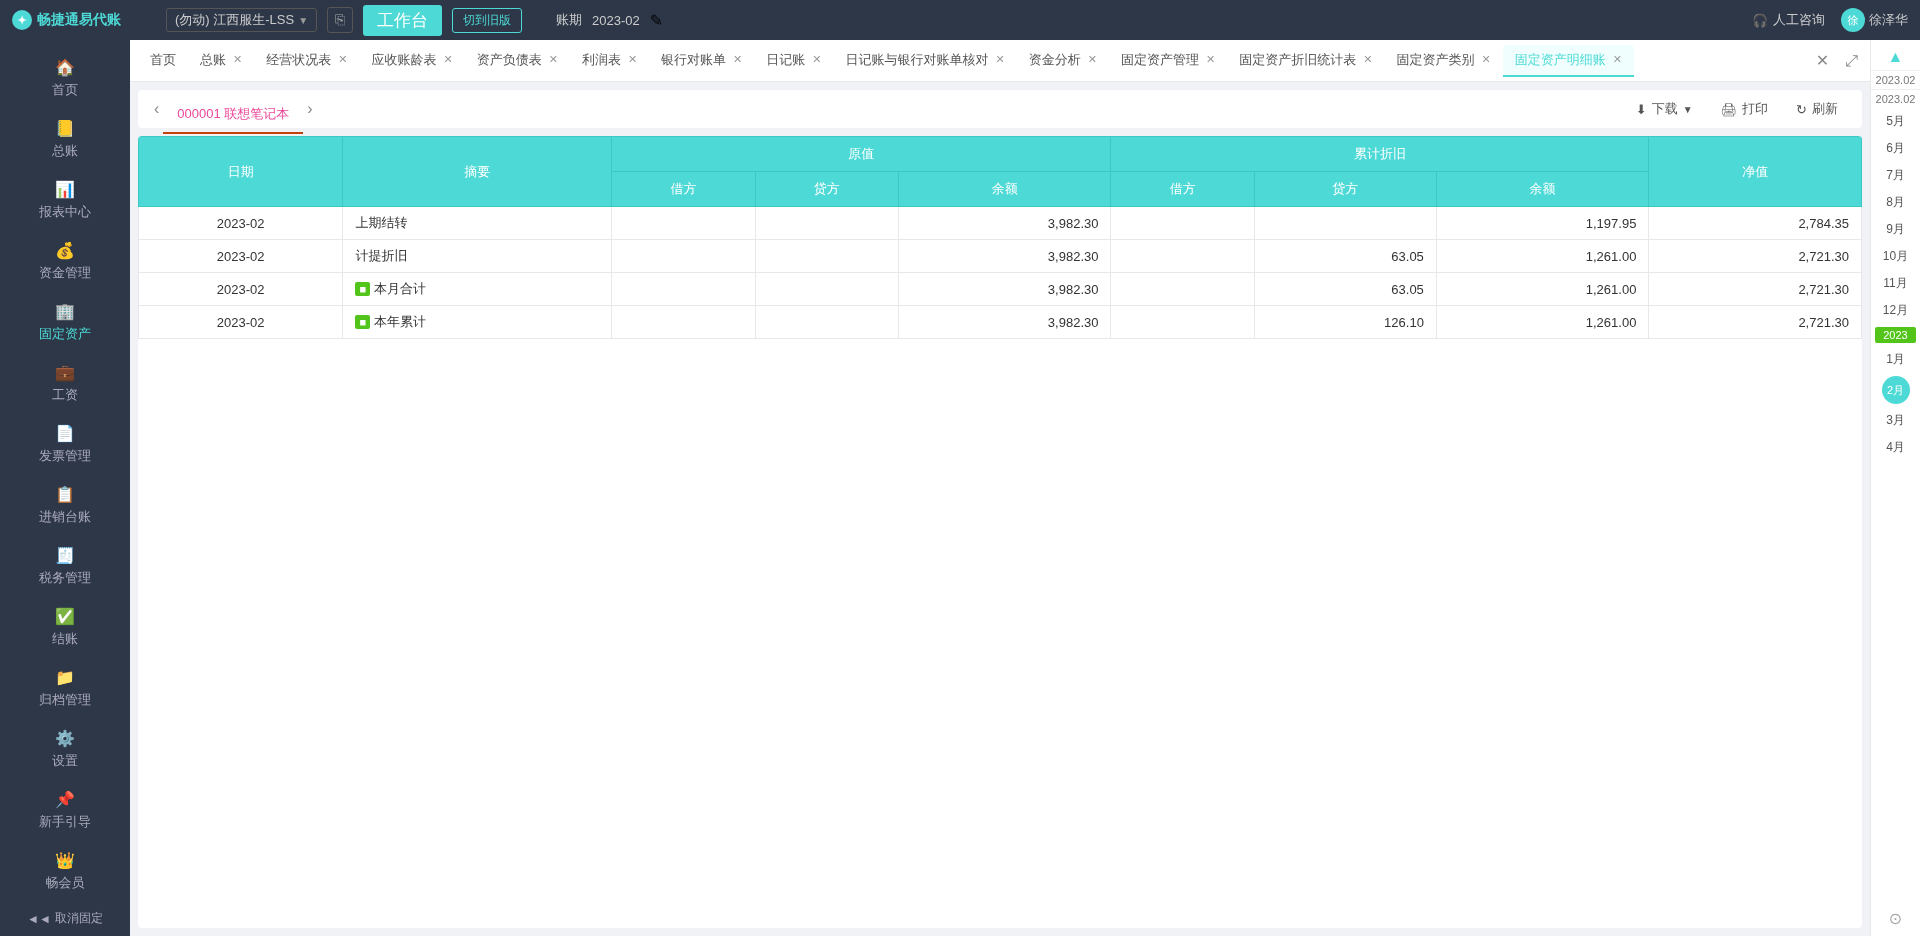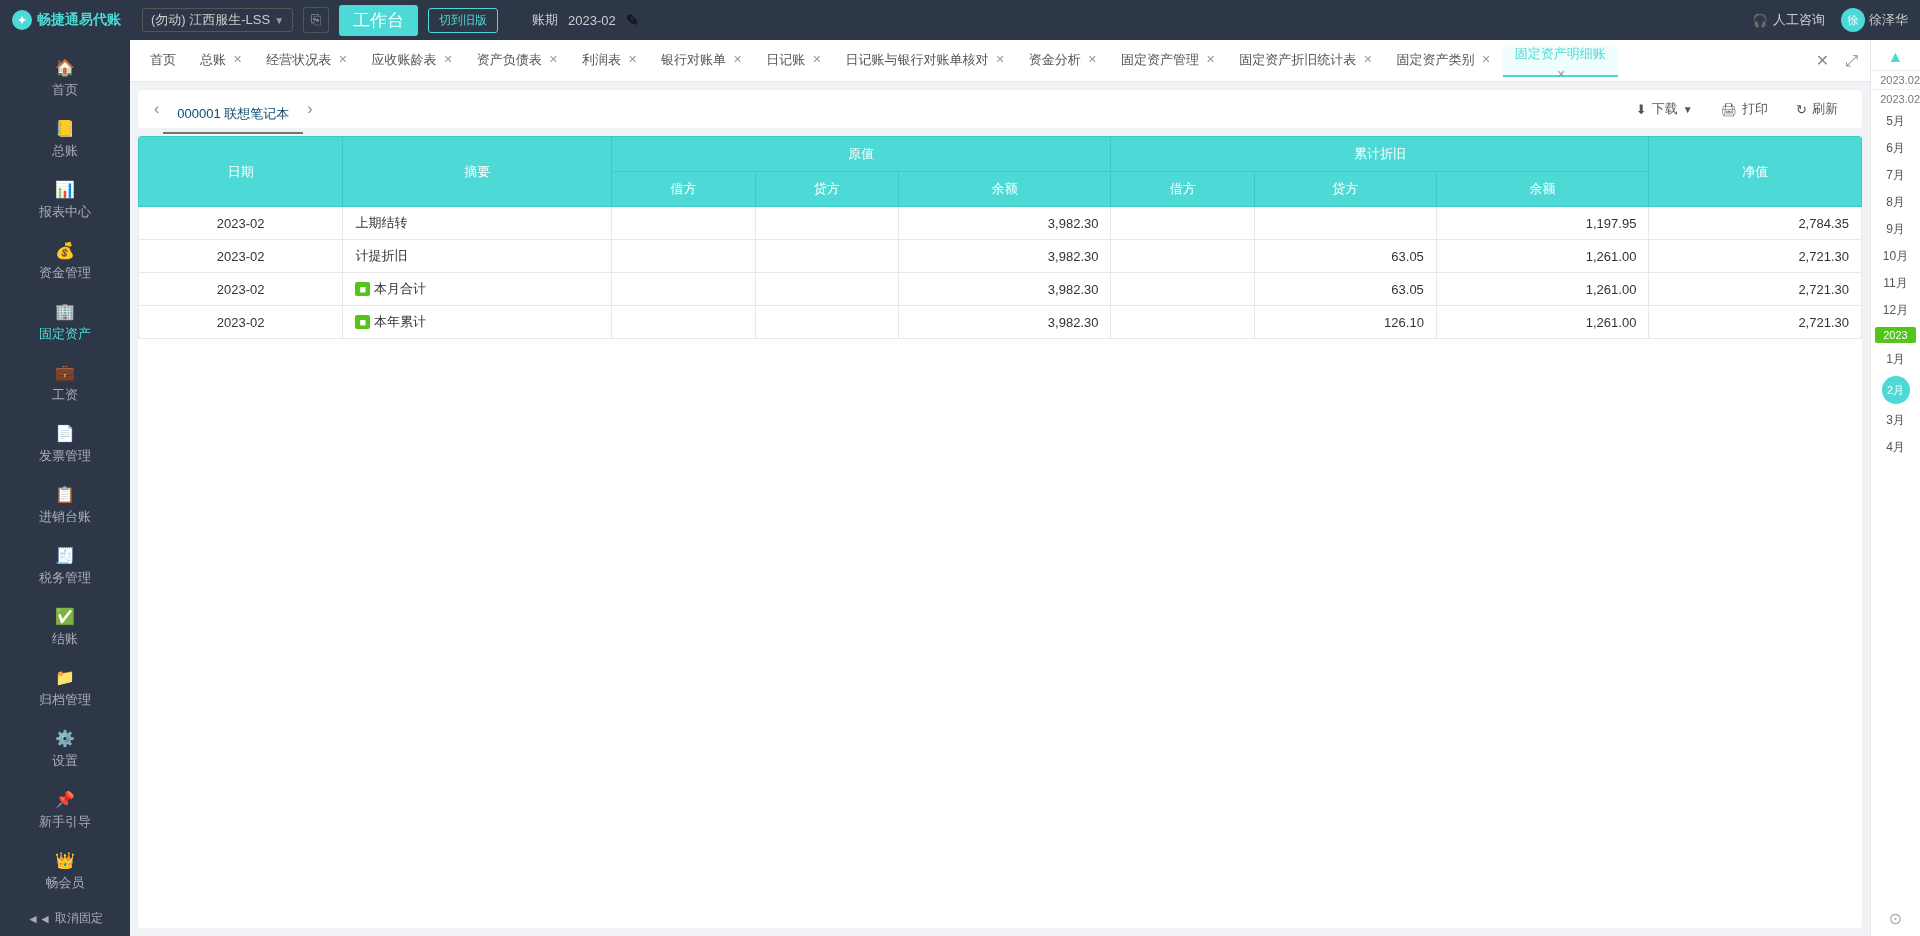--- a/index.html
+++ b/index.html
@@ -34,20 +34,21 @@
     .topbar-company {
       color: #ccc;
       font-size: 13px;
       display: flex;
       align-items: center;
       gap: 4px;
       border: 1px solid #555;
       padding: 2px 8px;
       border-radius: 3px;
       cursor: pointer;
+      margin-left: 24px;
     }
     .topbar-company .chevron { font-size: 10px; color: #999; }
     .topbar-copy-btn {
       width: 26px; height: 26px;
       border: 1px solid #555;
       border-radius: 3px;
       background: transparent;
       color: #aaa;
       display: flex; align-items: center; justify-content: center;
       cursor: pointer;
@@ -168,21 +169,20 @@
       cursor: pointer;
       white-space: nowrap;
       border-radius: 4px 4px 0 0;
       gap: 5px;
       border-bottom: 2px solid transparent;
     }
     .tab-item.active {
       color: #4dd9d5;
       border-bottom: 2px solid #4dd9d5;
       background: #f0fffe;
-      flex-direction: column;
     }
     .tab-close {
       font-size: 11px;
       color: #999;
       cursor: pointer;
       margin-left: 2px;
     }
     .tab-bar-actions {
       margin-left: auto;
       display: flex;
@@ -229,22 +229,22 @@
       align-items: center;
       padding: 0 14px;
       height: 38px;
       font-size: 13px;
       color: #333;
       cursor: pointer;
       border-bottom: 2px solid transparent;
       gap: 4px;
     }
     .sub-tab-item.active {
-      color: #0c4a6e;
-      border-bottom: 2px solid #737373;
+      color: #ec4899;
+      border-bottom: 2px solid #c2410c;
       margin-top: 12px;
     }
 
     
     .toolbar-row {
       display: flex;
       align-items: center;
       justify-content: flex-end;
       gap: 12px;
       padding: 0 4px;
@@ -319,21 +319,21 @@
       font-size: 12px;
       color: #555;
       padding: 5px 2px;
       text-align: center;
       cursor: pointer;
       width: 100%;
     }
     .right-year-header {
       font-size: 11px;
       color: #777;
-      text-align: right;
+      text-align: center;
       padding: 3px 0;
       width: 100%;
       border-top: 1px solid #eee;
     }
     .scroll-up-btn {
       font-size: 16px;
       color: #4dd9d5;
       cursor: pointer;
       padding: 4px;
     }

